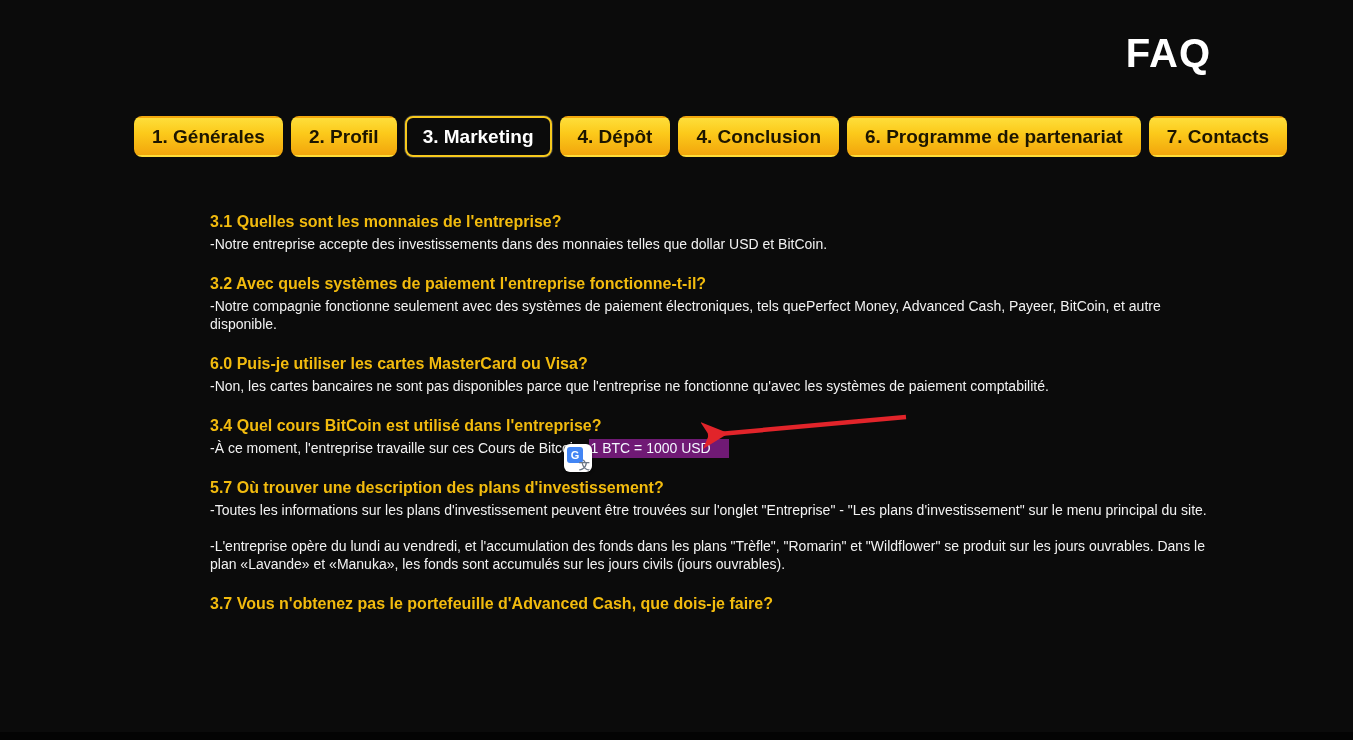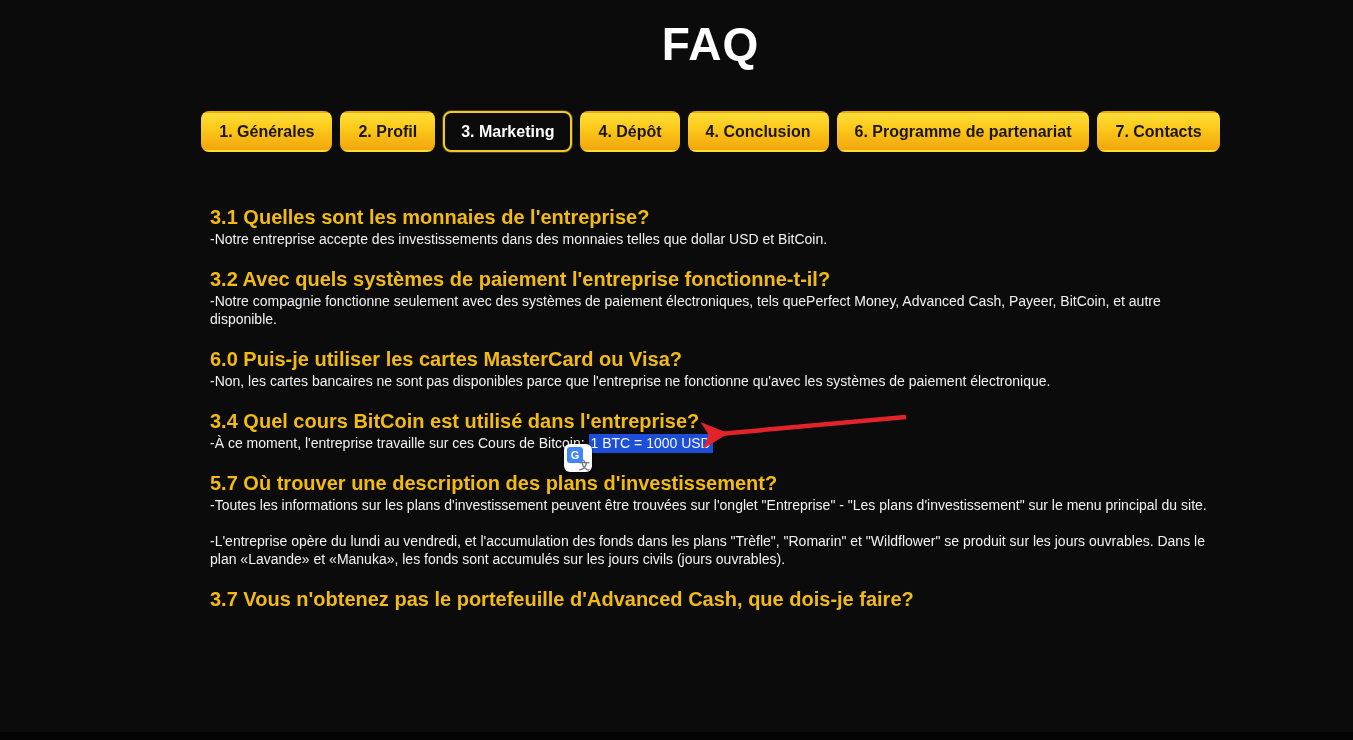--- a/index.html
+++ b/index.html
@@ -7,71 +7,71 @@
     width: 1353px; height: 740px;
     background: #0b0b0b;
     font-family: "Liberation Sans", "DejaVu Sans", sans-serif;
     overflow: hidden;
     position: relative;
   }
   .wrapper { margin-left: 210px; width: 1001px; position: relative; }
 
   .page-title {
     color: #ffffff;
-    font-size: 46px;
+    font-size: 40px;
     font-weight: 800;
-    text-align: center;
+    text-align: right;
     letter-spacing: 1px;
-    padding-top: 18px;
+    padding-top: 30px;
     line-height: 1.15;
   }
 
   .tabs {
     margin-top: 40px;
     display: flex;
     justify-content: center;
     gap: 8px;
   }
   .tab {
     display: inline-block;
     padding: 10px 16px;
-    font-size: 16px;
+    font-size: 19px;
     font-weight: 700;
     color: #1c1500;
     background: linear-gradient(180deg, #fede3a 0%, #fcca1b 40%, #f2a60c 100%);
     border: 2px solid transparent;
     border-radius: 8px;
     cursor: pointer;
     white-space: nowrap;
     line-height: 17px;
   }
   .tab.active {
     background: #0b0b0b;
     color: #ffffff;
     border-color: #f7c91d;
     box-shadow: 0 0 0 1px #3a3a3a;
   }
 
   .content { margin-top: 52px; }
   .faq-section { margin-bottom: 18px; }
   .faq-heading {
     color: #f2bb0e;
-    font-size: 20px;
+    font-size: 16px;
     font-weight: 700;
     line-height: 26px;
   }
   .faq-body {
     color: #f2f2f2;
     font-size: 14px;
     line-height: 18px;
   }
   .selected-text {
-    background: #1d4ed8;
+    background: #701a75;
     color: #f4f7ff;
-    padding: 1px 2px 2px 2px;
+    padding: 1px 18px 2px 2px;
   }
 
   .red-arrow {
     position: absolute;
     left: 678px; top: 404px;
     width: 242px; height: 46px;
     pointer-events: none;
   }
 
   .translate-popup {
@@ -135,21 +135,21 @@
       <div class="faq-body">-Notre entreprise accepte des investissements dans des monnaies telles que dollar USD et BitCoin.</div>
     </div>
 
     <div class="faq-section">
       <div class="faq-heading">3.2 Avec quels systèmes de paiement l'entreprise fonctionne-t-il?</div>
       <div class="faq-body">-Notre compagnie fonctionne seulement avec des systèmes de paiement électroniques, tels quePerfect Money, Advanced Cash, Payeer, BitCoin, et autre disponible.</div>
     </div>
 
     <div class="faq-section">
       <div class="faq-heading">6.0 Puis-je utiliser les cartes MasterCard ou Visa?</div>
-      <div class="faq-body">-Non, les cartes bancaires ne sont pas disponibles parce que l'entreprise ne fonctionne qu'avec les systèmes de paiement électronique.</div>
+      <div class="faq-body">-Non, les cartes bancaires ne sont pas disponibles parce que l'entreprise ne fonctionne qu'avec les systèmes de paiement comptabilité.</div>
     </div>
 
     <div class="faq-section">
       <div class="faq-heading">3.4 Quel cours BitCoin est utilisé dans l'entreprise?</div>
       <div class="faq-body"><span>-À ce moment, l'entreprise travaille sur ces Cours de Bitcoin: </span><span class="selected-text">1 BTC = 1000 USD</span></div>
     </div>
 
     <div class="faq-section">
       <div class="faq-heading">5.7 Où trouver une description des plans d'investissement?</div>
       <div class="faq-body">-Toutes les informations sur les plans d'investissement peuvent être trouvées sur l'onglet "Entreprise" - "Les plans d'investissement" sur le menu principal du site.</div>

